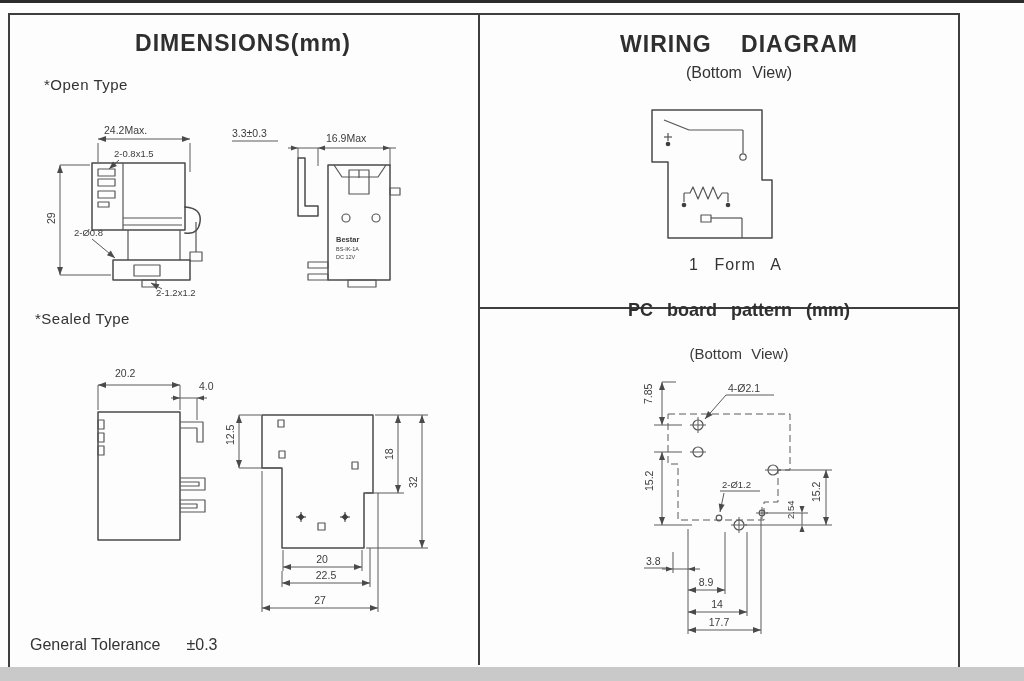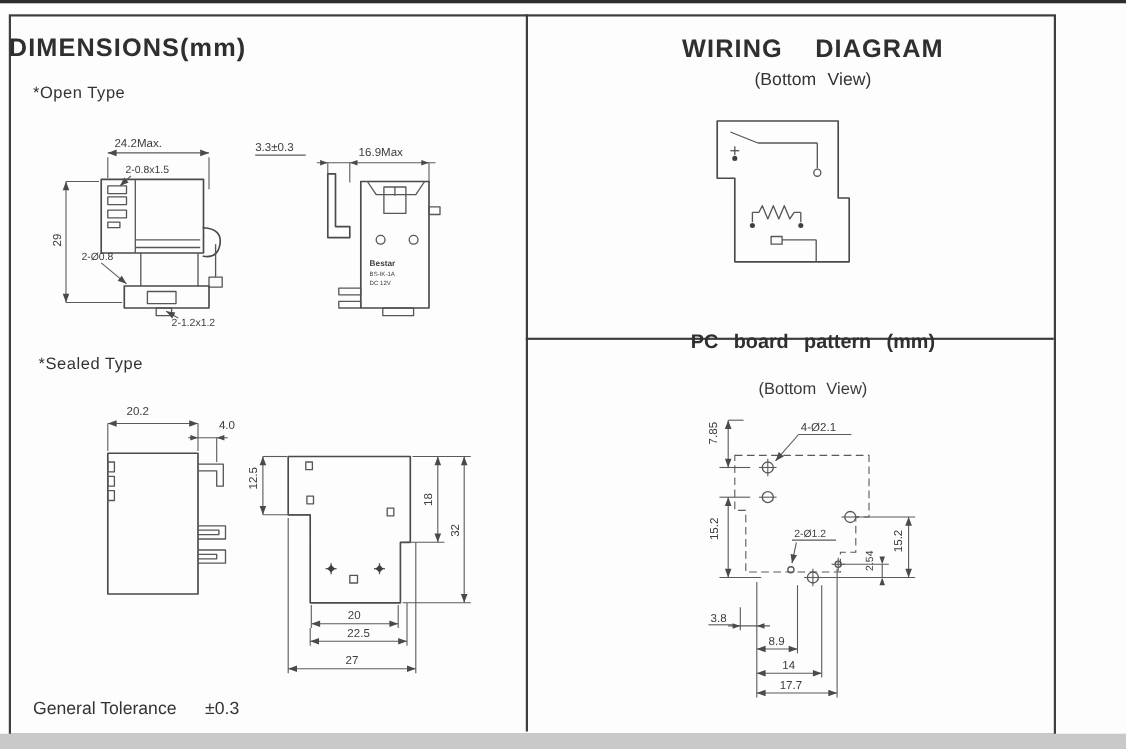--- a/index.html
+++ b/index.html
@@ -7,21 +7,21 @@
         font-family:"Liberation Sans",sans-serif;color:#3a3a3a;}
   .abs{position:absolute;}
   .scan-top{left:0;top:0;width:1024px;height:3px;background:#2c2c2c;}
   .scan-bottom{left:0;top:667px;width:1024px;height:14px;background:#c9c9c9;}
   #frame{left:8px;top:13px;width:948px;height:652px;border:2px solid #3e3e3e;}
   .div-v{left:478px;top:13px;width:2px;height:652px;background:#3e3e3e;}
   .div-h{left:478px;top:307px;width:480px;height:2px;background:#3e3e3e;}
   .t-big{font-size:23px;font-weight:bold;letter-spacing:1px;color:#2f2f2f;}
   .t-med{font-size:16px;color:#333;}
   .t-label{font-size:15px;color:#333;letter-spacing:0.5px;}
-  .center-left{left:8px;width:470px;text-align:left;}
+  .center-left{left:8px;width:470px;text-align:center;}
   .center-right{left:478px;width:480px;text-align:center;padding-left:21px;}
   .tol .gap{display:inline-block;width:26px;}
   .faint{color:#9a9a9a;}
   svg{position:absolute;overflow:visible;}
   svg text{font-family:"Liberation Sans",sans-serif;fill:#3c3c3c;}
   .ln{fill:none;stroke:#4a4a4a;stroke-width:1.5;stroke-linejoin:round;stroke-linecap:square;}
   .ln2{fill:none;stroke:#565656;stroke-width:1.2;stroke-linejoin:round;}
   .dim{fill:none;stroke:#5a5a5a;stroke-width:1;}
   .dsh{stroke-dasharray:7 4;}
   .d{font-size:10.5px;}
@@ -32,22 +32,22 @@
 </head>
 <body>
 
 <div id="page">
   <div class="abs scan-top"></div>
   <div class="abs" id="frame"></div>
   <div class="abs div-v"></div>
   <div class="abs div-h"></div>
 
   <div class="abs t-big center-left" style="top:30px">DIMENSIONS(mm)</div>
-  <div class="abs t-label" style="left:30px;top:76px">*Open Type</div>
-  <div class="abs t-label" style="left:35px;top:322px">*Sealed Type</div>
+  <div class="abs t-label" style="left:44px;top:76px">*Open Type</div>
+  <div class="abs t-label" style="left:35px;top:310px">*Sealed Type</div>
   <div class="abs t-med tol" style="left:30px;top:636px">
     <span>General Tolerance</span><span class="gap"></span><span>±0.3</span>
   </div>
 
   <svg style="left:22px;top:112px;width:205px;height:195px" viewBox="0 0 205 195">
     <defs>
       <marker id="arf" markerWidth="9" markerHeight="7" refX="8.5" refY="3.5" orient="auto-start-reverse">
         <path d="M0.5,0.5 L8.5,3.5 L0.5,6.5 Z" fill="#4a4a4a"></path>
       </marker>
     </defs>
@@ -207,20 +207,21 @@
       <line class="ln2" x1="56" y1="97" x2="56" y2="106"></line>
       <line class="ln2" x1="100" y1="97" x2="100" y2="106"></line>
       <circle class="dot" cx="56" cy="109" r="2.3"></circle>
       <circle class="dot" cx="100" cy="109" r="2.3"></circle>
       <rect class="ln2" x="73" y="119" width="10" height="7"></rect>
       <line class="ln2" x1="83" y1="122" x2="114" y2="122"></line>
       <line class="ln2" x1="114" y1="122" x2="114" y2="142"></line>
     </g>
   </svg>
 
+  <div class="abs t-med" style="left:628px;top:256px;width:215px;text-align:center;word-spacing:10px;letter-spacing:1px">1 Form A</div>
 
   <div class="abs center-right" style="top:300px;font-size:18px;font-weight:bold;word-spacing:9px;color:#2f2f2f">PC board pattern (mm)</div>
   <div class="abs center-right" style="top:345px;font-size:15px;word-spacing:5px">(Bottom View)</div>
 
   <svg style="left:612px;top:372px;width:300px;height:270px" viewBox="0 0 300 270">
     <defs>
       <marker id="arp" markerWidth="9" markerHeight="7" refX="8.5" refY="3.5" orient="auto-start-reverse">
         <path d="M0.5,0.5 L8.5,3.5 L0.5,6.5 Z" fill="#4a4a4a"></path>
       </marker>
     </defs>

